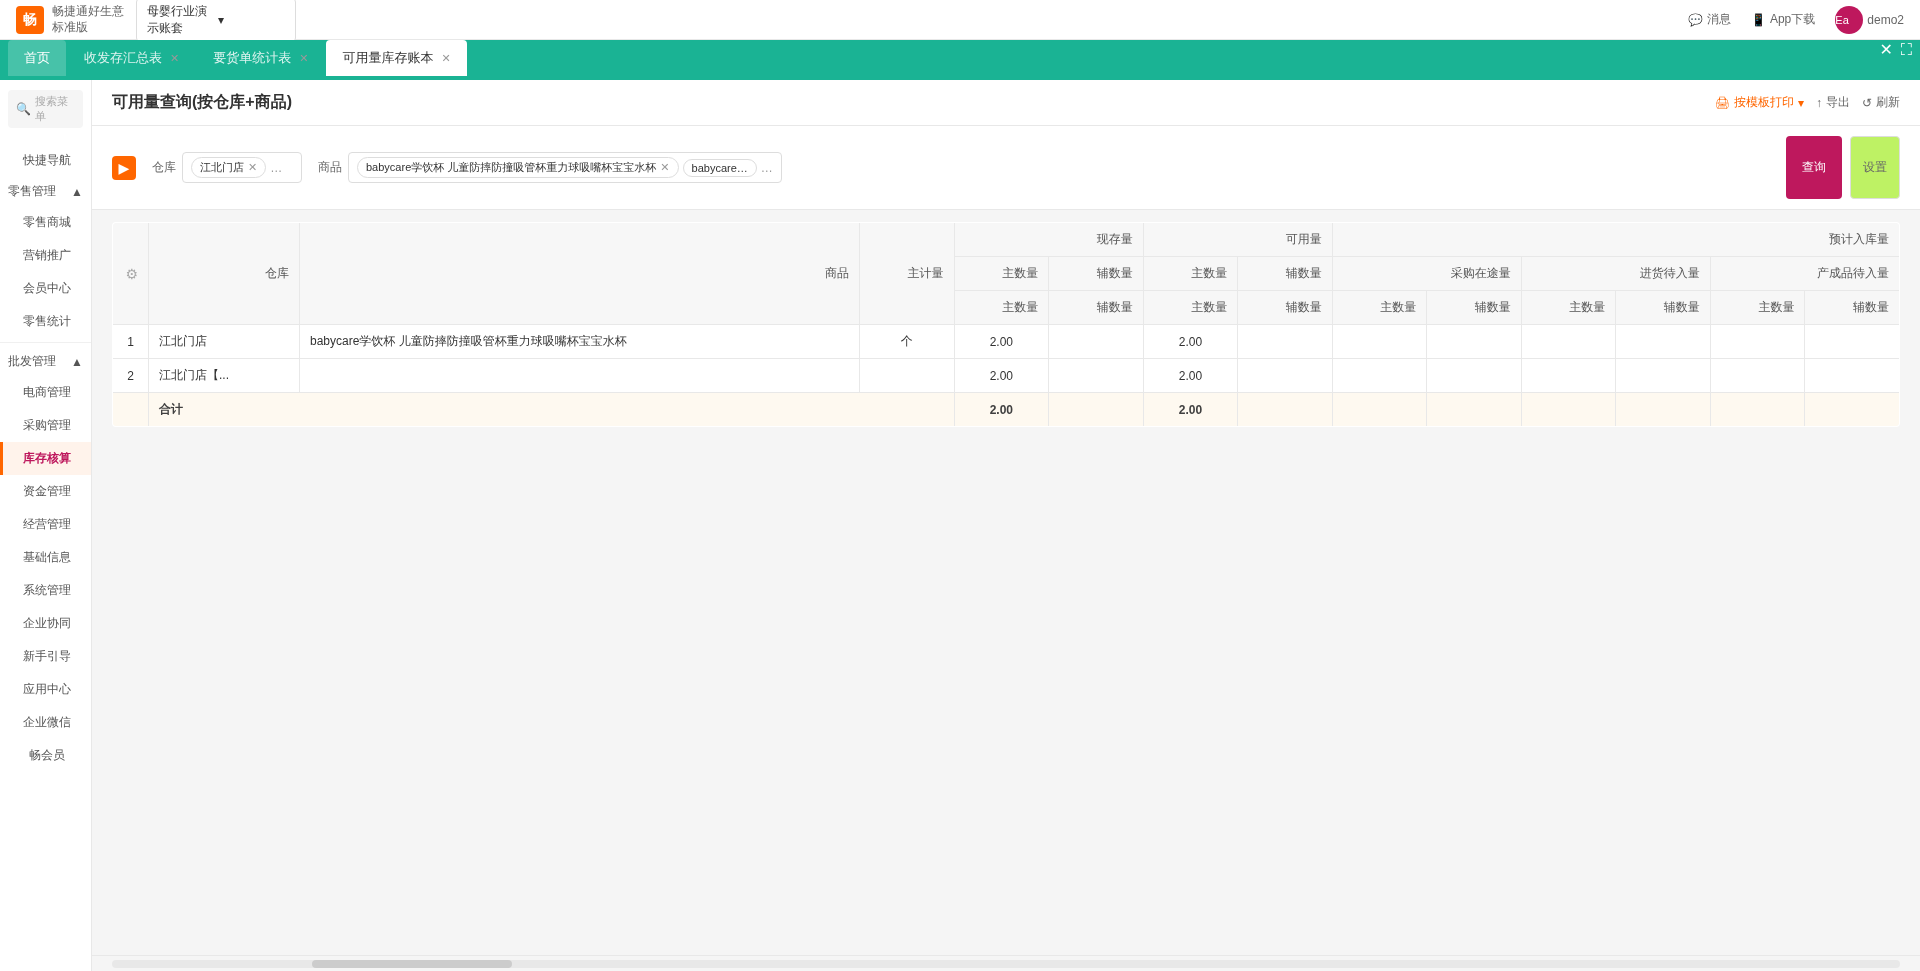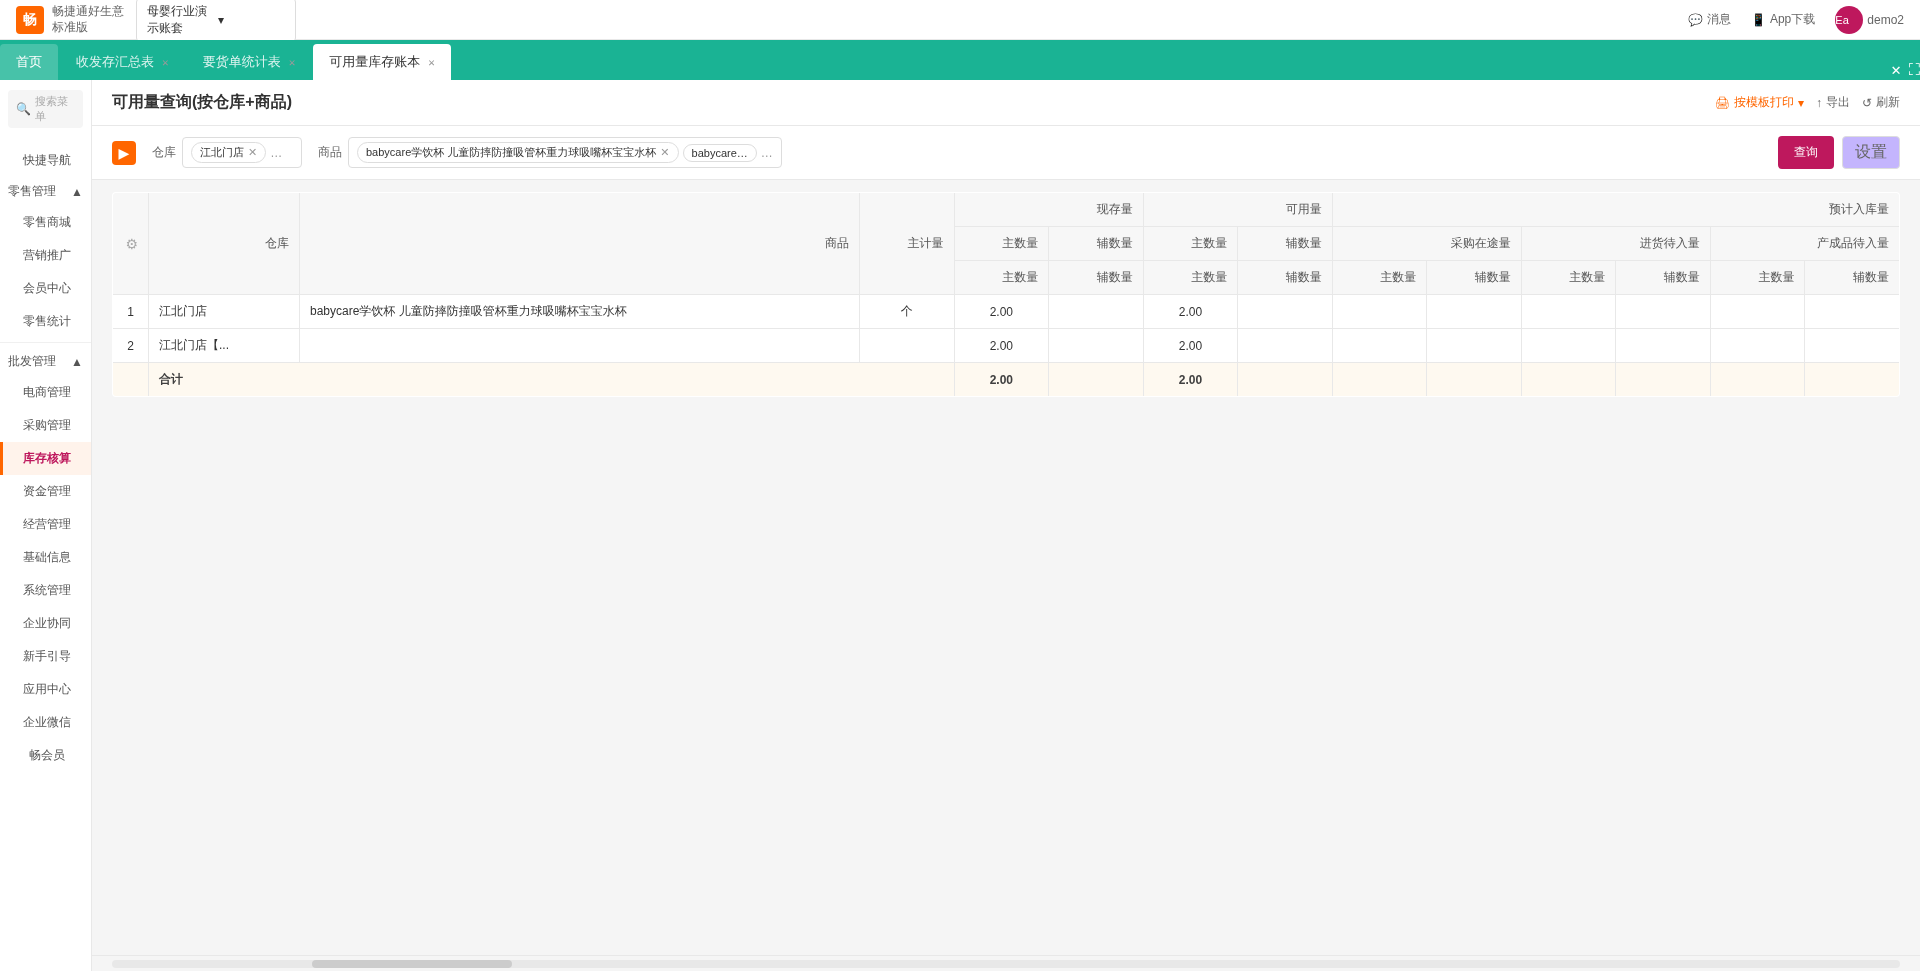--- a/index.html
+++ b/index.html
@@ -11,21 +11,21 @@
     .logo-area { display: flex; align-items: center; gap: 8px; }
     .logo-icon { width: 28px; height: 28px; background: #ff6600; border-radius: 4px; display: flex; align-items: center; justify-content: center; color: #fff; font-size: 14px; font-weight: bold; }
     .logo-text { font-size: 12px; color: #666; line-height: 1.3; }
     .industry-selector { display: flex; align-items: center; gap: 4px; padding: 4px 10px; border: 1px solid #ddd; border-radius: 4px; background: #fff; cursor: pointer; min-width: 160px; }
     .industry-selector span { flex: 1; font-size: 12px; color: #333; }
     .top-bar-right { display: flex; align-items: center; gap: 20px; }
     .top-right-item { display: flex; align-items: center; gap: 4px; cursor: pointer; color: #666; font-size: 12px; }
     .avatar { width: 28px; height: 28px; border-radius: 50%; background: #be185d; display: flex; align-items: center; justify-content: flex-start; color: #fff; font-size: 11px; }
 
     
-    .nav-tabs { height: 40px; background: #1ab394; display: flex; align-items: flex-end; flex-shrink: 0; padding: 0 0; position: relative; font-family: Liberation Mono, monospace; }
+    .nav-tabs { height: 40px; background: #1ab394; display: flex; align-items: flex-start; flex-shrink: 0; padding: 0 8px; position: relative; }
     .nav-tab { height: 36px; padding: 0 16px; display: flex; align-items: center; gap: 8px; border-radius: 4px 4px 0 0; cursor: pointer; font-size: 13px; color: rgba(255,255,255,0.85); margin-right: 2px; }
     .nav-tab.home { background: rgba(255,255,255,0.2); color: #fff; }
     .nav-tab.active { background: #fff; color: #333; }
     .nav-tab .close-x { font-size: 11px; color: #999; cursor: pointer; }
     .nav-tabs-right { margin-left: auto; display: flex; align-items: center; gap: 8px; }
     .nav-tabs-right .icon-btn { color: #fff; cursor: pointer; font-size: 16px; }
 
     
     .main-layout { display: flex; flex: 1; overflow: hidden; }
 
@@ -53,21 +53,21 @@
     .filter-bar { background: #fff; padding: 10px 20px; display: flex; align-items: center; gap: 16px; border-bottom: 1px solid #e8e8e8; flex-shrink: 0; }
     .filter-expand-btn { width: 24px; height: 24px; background: #ff6600; border-radius: 4px; display: flex; align-items: center; justify-content: center; cursor: pointer; color: #fff; font-size: 14px; flex-shrink: 0; }
     .filter-item { display: flex; align-items: center; gap: 6px; }
     .filter-label { color: #666; font-size: 12px; flex-shrink: 0; }
     .filter-input { border: 1px solid #ddd; border-radius: 4px; padding: 4px 8px; display: flex; align-items: center; gap: 4px; min-width: 120px; background: #fff; cursor: pointer; font-size: 12px; }
     .filter-tag { background: #fff; border: 1px solid #ddd; border-radius: 12px; padding: 2px 8px; display: flex; align-items: center; gap: 4px; font-size: 11px; color: #333; }
     .filter-tag .remove { cursor: pointer; color: #999; }
     .filter-ellipsis { color: #999; cursor: pointer; }
     .filter-action-btns { margin-left: auto; display: flex; gap: 8px; }
     .btn-primary { background: #be185d; color: #fff; border: none; border-radius: 4px; padding: 6px 16px; cursor: pointer; font-size: 12px; }
-    .btn-default { background: #c4b5fd; color: #666; border: 1px solid #ddd; border-radius: 4px; padding: 5px 12px; cursor: pointer; font-size: 16px; }
+    .btn-default { background: #bef264; color: #666; border: 1px solid #ddd; border-radius: 4px; padding: 22px 12px; cursor: pointer; font-size: 12px; }
 
     
     .table-container { flex: 1; overflow: auto; padding: 12px 20px; }
     .data-table { width: 100%; border-collapse: collapse; background: #fff; border: 1px solid #e8e8e8; border-radius: 4px; overflow: hidden; }
     .data-table th { background: #f7f7f7; padding: 8px 10px; text-align: right; font-size: 12px; color: #555; border: 1px solid #e8e8e8; font-weight: normal; }
     .data-table td { padding: 8px 10px; text-align: center; font-size: 12px; color: #333; border: 1px solid #e8e8e8; }
     .data-table td.left { text-align: left; }
     .data-table .settings-col { width: 36px; }
     .settings-icon { color: #aaa; cursor: pointer; font-size: 14px; }
     .th-group { text-align: center; }

